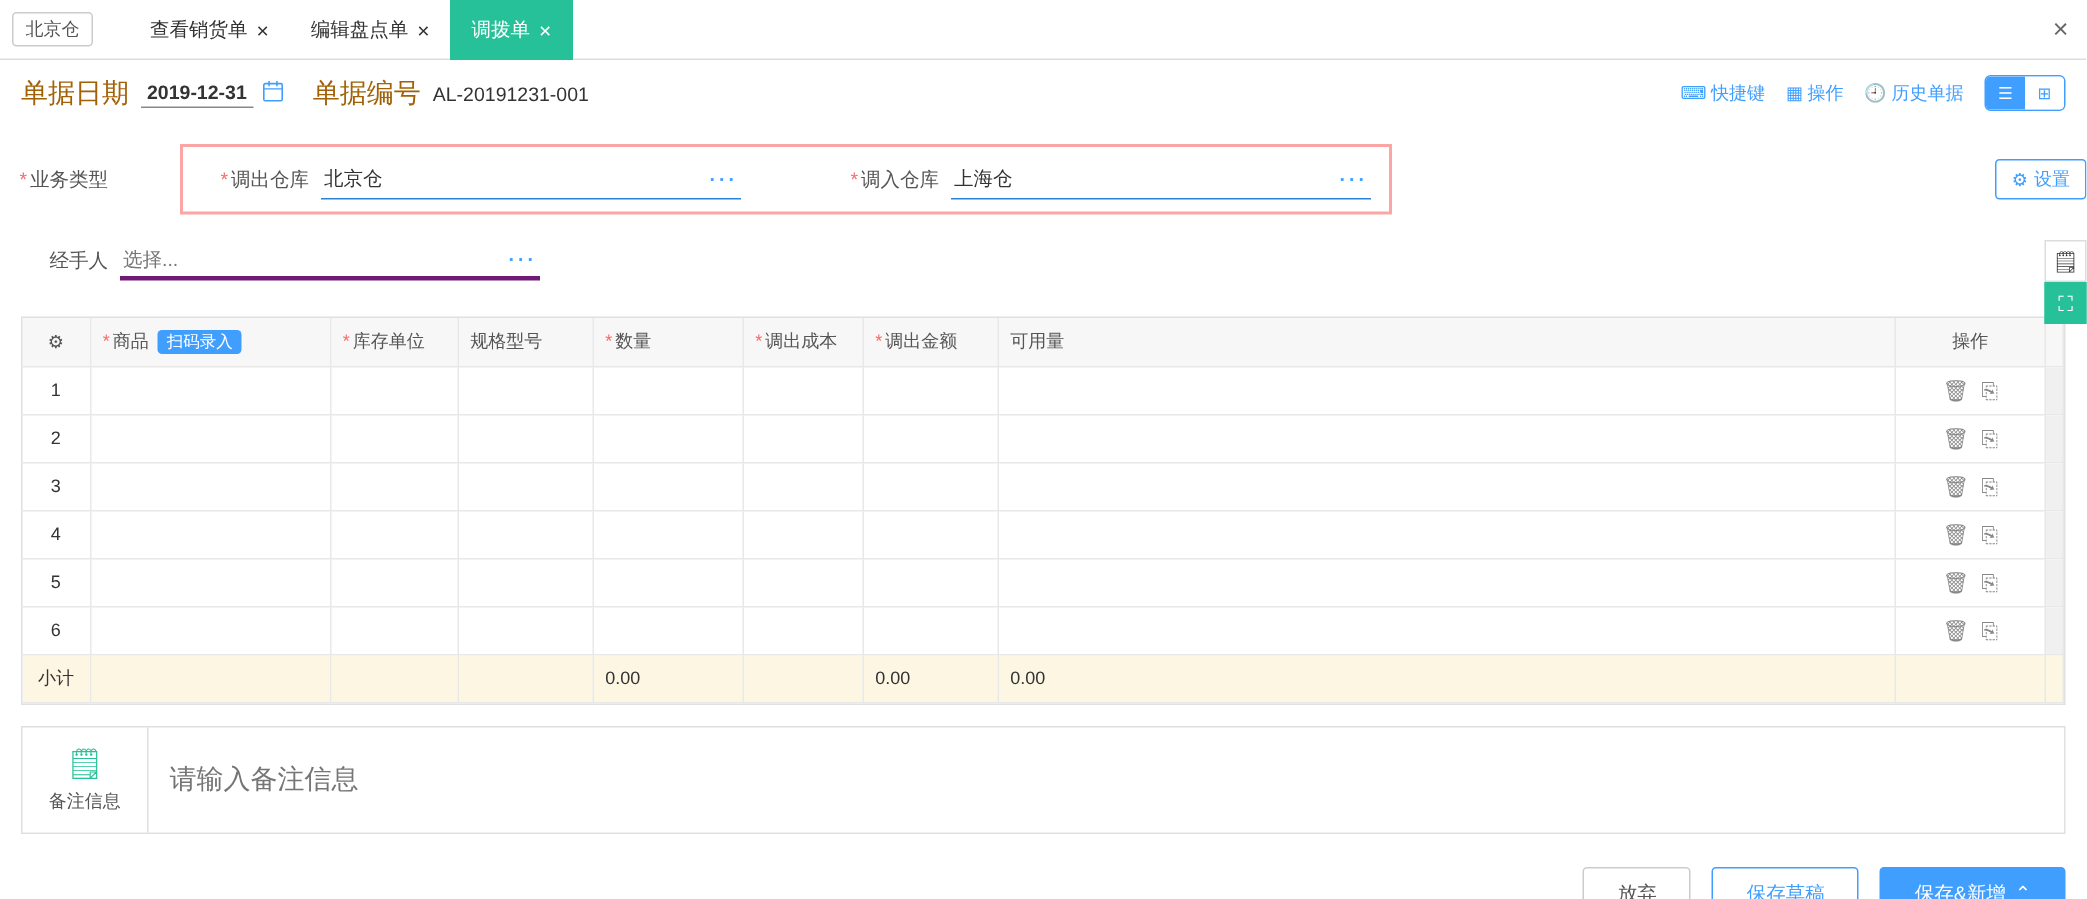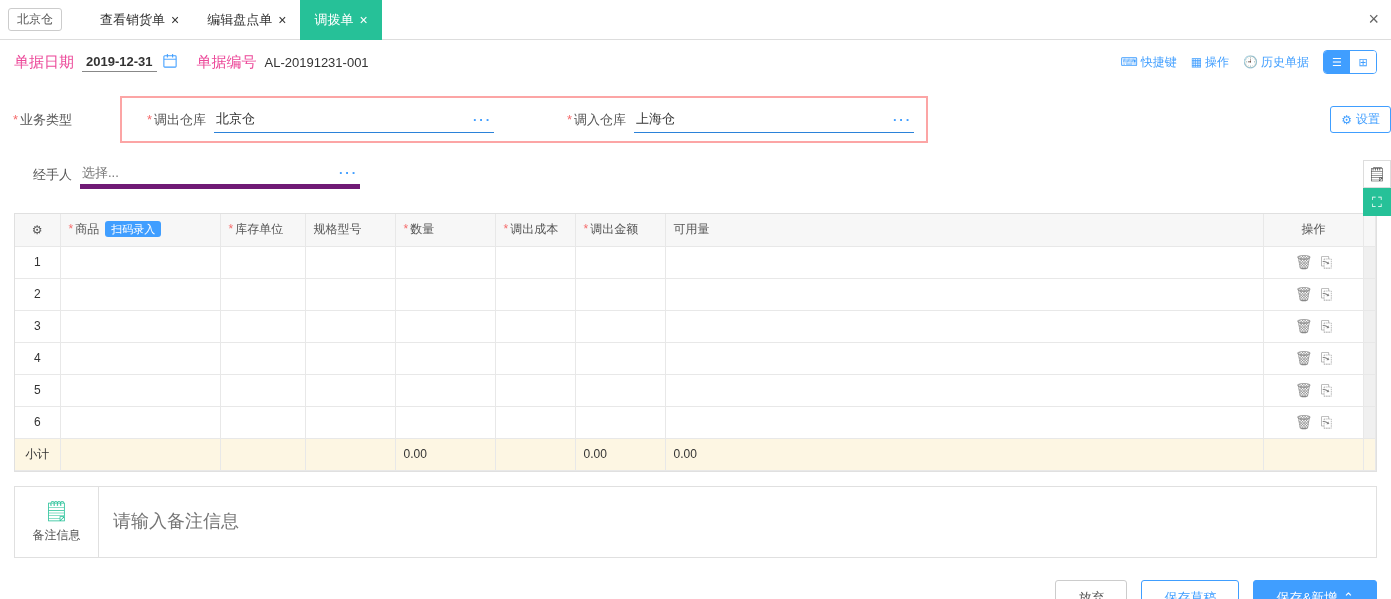--- a/index.html
+++ b/index.html
@@ -9,38 +9,38 @@
 .top-bar { display: flex; align-items: center; height: 40px; border-bottom: 1px solid #ddd; padding: 0 8px; position: relative; }
 .loc-badge { border: 1px solid #ccc; border-radius: 3px; padding: 2px 8px; font-size: 12px; margin-right: 24px; color: #555; }
 .tab { padding: 0 14px; height: 40px; display: flex; align-items: center; cursor: pointer; position: relative; }
 .tab-close { margin-left: 6px; font-size: 14px; }
 .tab.active { background: #26c198; color: #fff; }
 .tab.active .tab-close { color: #fff; }
 .top-close { position: absolute; right: 12px; font-size: 18px; color: #666; cursor: pointer; }
 
 
 .meta-bar { display: flex; align-items: center; height: 44px; padding: 0 14px; }
-.meta-label { color: #ec4899; margin-right: 8px; font-size: 15px; }
+.meta-label { color: #a16207; margin-right: 8px; font-size: 18px; }
 .meta-date { color: #333; font-weight: 600; border-bottom: 1px solid #888; padding: 2px 4px; }
 .cal-icon { color: #409eff; margin-left: 6px; margin-right: 20px; }
 .meta-right { margin-left: auto; display: flex; align-items: center; gap: 14px; }
 .meta-link { color: #409eff; cursor: pointer; display: flex; align-items: center; gap: 3px; font-size: 12px; }
 .view-toggle { display: flex; border-radius: 4px; overflow: hidden; border: 1px solid #409eff; }
 .view-btn { width: 26px; height: 22px; display:flex;align-items:center;justify-content:center; font-size:11px; }
 .view-btn.act { background: #409eff; color: #fff; }
 .view-btn.inact { background: #fff; color: #409eff; }
 
 
 .form-panel { padding: 12px 0 6px; }
 .form-row { display: flex; align-items: center; margin-bottom: 18px; }
 .fgroup { display: flex; align-items: center; }
 .req { color: #f56c6c; margin-right: 2px; }
 .flabel { color: #555; width: 72px; text-align: right; margin-right: 8px; font-size: 13px; }
 .finput { border: none; border-bottom: 1px solid #2b82d9; padding: 4px 2px; width: 280px; display:flex; align-items:center; justify-content:space-between; }
-.finput.plain { border-bottom: 5px solid #701a75; }
+.finput.plain { border-bottom: 3px solid #701a75; }
 .sel-hl { background: #bcd5f5; padding: 0 2px; }
 .chev { color: #409eff; font-size: 14px; }
 .dots { color: #409eff; letter-spacing: 2px; font-weight: bold; }
 .settings-btn { border: 1px solid #409eff; color: #409eff; padding: 4px 10px; border-radius: 3px; font-size: 12px; cursor:pointer; display:flex;align-items:center;gap:4px;}
 .highlight-box { border: 2px solid #fca5a5; padding: 8px 12px; display:flex; gap:60px; }
 input[type=text]{border:none;outline:none;background:transparent;font-size:13px;width:100%;}
 
 
 .tbl-wrap { margin: 0 14px; border: 1px solid #e0e0e0; }
 .tbl { width: 100%; border-collapse: collapse; table-layout: fixed; }

